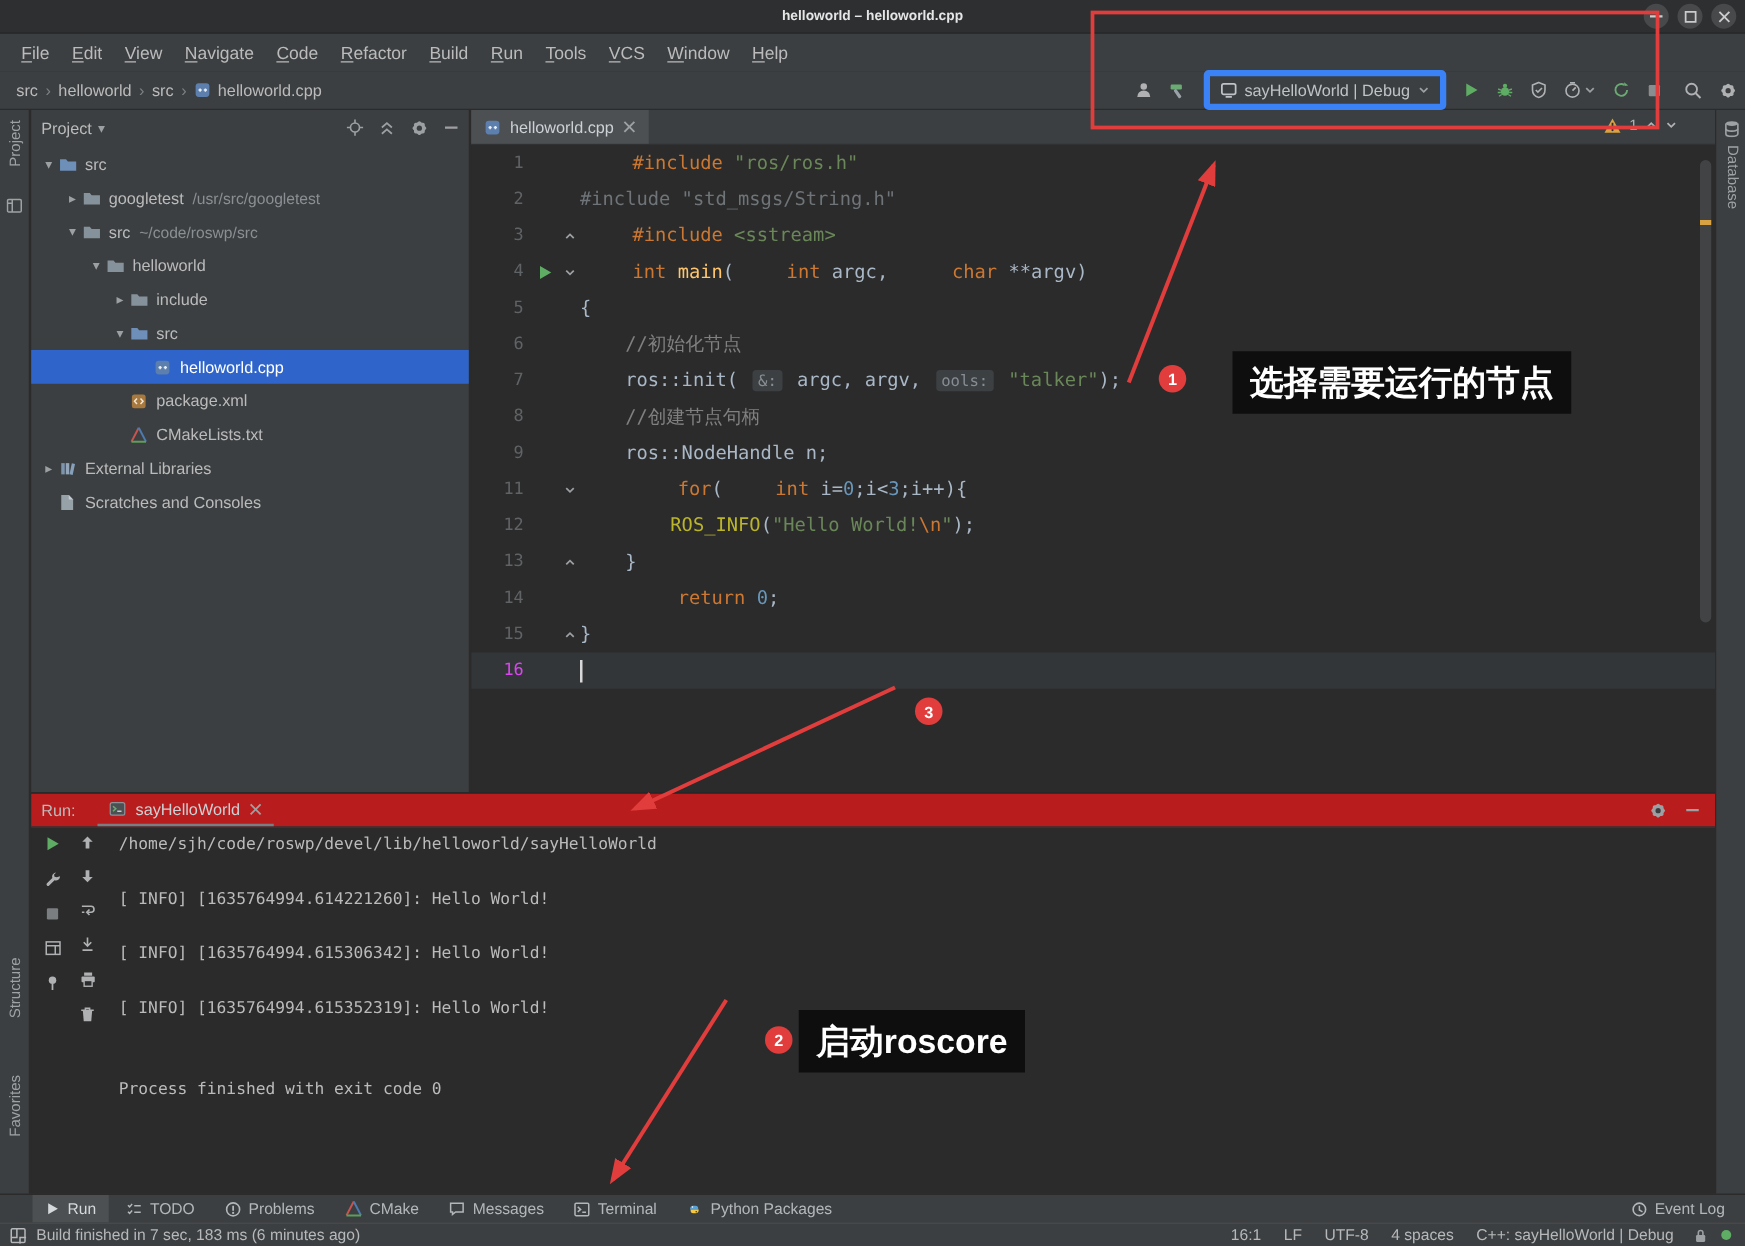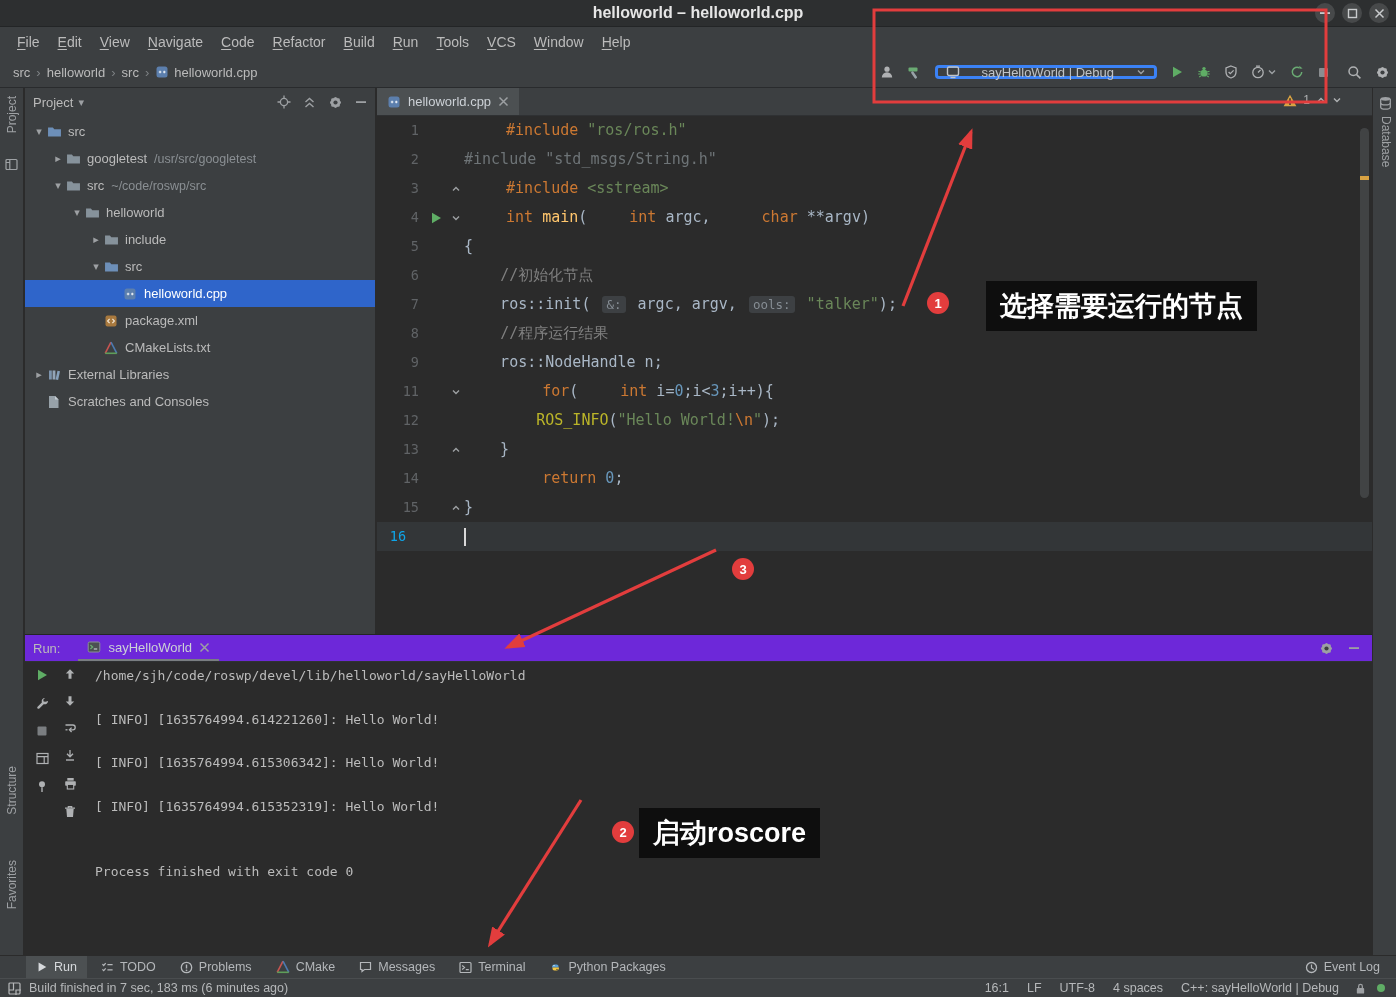--- a/index.html
+++ b/index.html
@@ -3,21 +3,21 @@
 <meta charset="utf-8">
 <style>
   * { margin:0; padding:0; box-sizing:border-box; }
   html,body { width:1396px; height:997px; overflow:hidden; }
   body { background:#2b2b2b; font-family:"Liberation Sans","DejaVu Sans",sans-serif; user-select:none; }
   .app { position:relative; width:1396px; height:997px; }
 
   
   .titlebar { position:absolute; top:0; left:0; right:0; height:27px; background:#2d2f30;
     display:flex; align-items:center; justify-content:center; border-bottom:1px solid #232526; }
-  .titlebar .title { color:#e6e6e6; font-size:16px; font-weight:bold; }
+  .titlebar .title { color:#e6e6e6; font-size:11px; font-weight:bold; }
   .win-controls { position:absolute; right:7px; top:3px; display:flex; gap:7px; }
   .win-btn { width:20px; height:20px; border-radius:50%; background:#47494a; color:#c9cbcd;
     display:flex; align-items:center; justify-content:center; }
   .win-btn svg { display:block; }
 
   
   .menubar { position:absolute; top:27px; left:0; right:0; height:30px; background:#3c3f41;
     display:flex; align-items:center; padding-left:8px; }
   .menu-item { color:#bbbbbb; font-size:14px; padding:4px 9px; cursor:default; }
   .menu-item u { text-underline-offset:2px; }
@@ -27,22 +27,22 @@
     border-bottom:1px solid #292b2d; }
   .breadcrumbs { position:absolute; left:10px; top:0; height:30px; display:flex; align-items:center; gap:3px;
     color:#bbbbbb; font-size:13px; }
   .crumb { display:flex; align-items:center; gap:5px; padding:2px 3px; }
   .crumb-sep { color:#7d8184; font-size:13px; }
   .crumb-ic svg { display:block; }
 
   .main-toolbar { position:absolute; right:66px; top:0; height:30px; display:flex; align-items:center; gap:13px; color:#afb1b3; }
   .tb-icon { display:flex; align-items:center; }
   .tb-icon svg { display:block; }
-  .run-config { display:flex; align-items:center; gap:22px; border:3px solid #3b82f6; border-radius:4px;
-    background:#3c3f41; color:#bfc3c7; font-size:13px; padding:2px 8px; height:14px; }
+  .run-config { display:flex; align-items:center; gap:6px; border:5px solid #3b82f6; border-radius:4px;
+    background:#3c3f41; color:#bfc3c7; font-size:13px; padding:2px 8px; height:32px; }
   .far-icons { position:absolute; right:6px; top:0; height:30px; display:flex; align-items:center; gap:13px; color:#afb1b3; }
   .dim-ic { color:#9da0a3; display:flex; }
   .prof-group { display:flex; align-items:center; gap:2px; }
 
   
   .stripe-left, .stripe-right { position:absolute; top:88px; width:24px; height:867px; background:#3c3f41; }
   .stripe-left { left:0; border-right:1px solid #2b2b2b; }
   .stripe-right { right:0; border-left:1px solid #2b2b2b; }
   .vlabel { position:absolute; left:5px; color:#9fa2a5; font-size:12px; writing-mode:vertical-rl; }
   .stripe-left .vlabel { transform:rotate(180deg); }
@@ -74,38 +74,38 @@
   .editor { position:absolute; left:377px; top:88px; right:24px; height:546px; background:#2b2b2b; }
   .tabstrip { height:28px; background:#3c3f41; border-bottom:1px solid #2f3133; display:flex; align-items:stretch; }
   .ed-tab { display:flex; align-items:center; gap:7px; padding:0 10px; background:#4c5052; color:#ccd1d6; font-size:13px; }
   .ed-tab svg { display:block; }
   .tab-close { color:#9da0a3; display:flex; }
   .code-area { position:absolute; left:0; right:0; top:28px; bottom:0; overflow:hidden;
     font-family:"DejaVu Sans Mono","Liberation Mono",monospace; font-size:15px; line-height:29px; }
   .code-line { display:flex; height:29px; white-space:pre; align-items:center; }
   .code-line.current { background:#333638; }
   .gutter { width:48px; flex:none; text-align:right; color:#606366; font-size:13.5px; padding-right:6px; }
-  .code-line.current .gutter { color:#0ea5e9;text-align:center; }
+  .code-line.current .gutter { color:#d946ef; }
   .mark { width:22px; flex:none; display:flex; justify-content:center; align-items:center; }
   .fold { width:17px; flex:none; display:flex; justify-content:center; align-items:center; color:#9da0a3; }
   .ctext { flex:1; color:#a9b7c6; }
   .seg-kw { color:#cc7832;margin-left:42px; } .seg-str { color:#6a8759; } .seg-cmt { color:#808080; }
   .seg-num { color:#6897bb; } .seg-fn { color:#ffc66d; } .seg-macro { color:#bbb529; }
   .seg-pl { color:#a9b7c6; } .seg-dim { color:#6e7477; } .seg-esc { color:#cc7832; }
   .seg-hint { background:#3d4043; color:#868d94; border-radius:3px; padding:1px 4px; font-size:12.5px; margin:0 3px; }
   .caret { display:inline-block; width:2px; height:18px; background:#d8d8d8; vertical-align:middle; }
   .inspect-widget { position:absolute; top:5px; right:30px; display:flex; align-items:center; gap:6px;
     color:#afb1b3; font-size:12px; }
   .inspect-widget span { display:flex; align-items:center; }
   .vscroll { position:absolute; right:3px; top:40px; width:9px; height:370px; background:#4a4c4e; border-radius:5px; opacity:.75; }
   .stripe-mark { position:absolute; right:3px; top:88px; width:9px; height:4px; background:#d9a343; }
 
   
   .run-panel { position:absolute; left:25px; top:634px; right:24px; height:321px; background:#2b2b2b; border-top:1px solid #232526; }
-  .run-header { height:27px; background:#6d28d9; border-bottom:1px solid #2f3133; display:flex; align-items:stretch; }
+  .run-header { height:27px; background:#b91c1c; border-bottom:1px solid #2f3133; display:flex; align-items:stretch; }
   .run-label { display:flex; align-items:center; color:#bbbbbb; font-size:13px; margin-left:8px; }
   .run-tab { display:flex; align-items:center; gap:7px; margin-left:18px; padding:0 9px; color:#ccd1d6;
     font-size:13px; border-bottom:2px solid #7a7e82; }
   .run-tab svg { display:block; }
   .run-header-right { margin-left:auto; display:flex; align-items:center; gap:14px; padding-right:12px; color:#9da0a3; }
   .run-header-right span { display:flex; }
   .run-tools { position:absolute; top:33px; display:flex; flex-direction:column; align-items:center; gap:15px; color:#afb1b3; }
   .run-tools.col1 { left:4px; width:26px; }
   .run-tools.col2 { left:32px; width:26px; }
   .run-tools span { display:flex; }
@@ -487,21 +487,21 @@
               <path d="M2 6.5l3-3 3 3" fill="none" stroke="currentColor" stroke-width="1.4"></path>
             </svg></span><span class="ctext"><span class="seg-kw">#include</span><span class="seg-pl"> </span><span class="seg-str">&lt;sstream&gt;</span></span></div>
         <div class="code-line"><span class="gutter">4</span><span class="mark"><svg width="14" height="14" viewBox="0 0 14 14">
               <path d="M3 1.8L12 7l-9 5.2z" fill="#5fad65"></path>
             </svg></span><span class="fold"><svg width="10" height="10" viewBox="0 0 10 10">
               <path d="M2 3.5l3 3 3-3" fill="none" stroke="currentColor" stroke-width="1.4"></path>
             </svg></span><span class="ctext"><span class="seg-kw">int</span><span class="seg-pl"> </span><span class="seg-fn">main</span><span class="seg-pl">(</span><span class="seg-kw">int</span><span class="seg-pl"> argc, </span><span class="seg-kw">char</span><span class="seg-pl"> **argv)</span></span></div>
         <div class="code-line"><span class="gutter">5</span><span class="mark"></span><span class="fold"></span><span class="ctext"><span class="seg-pl">{</span></span></div>
         <div class="code-line"><span class="gutter">6</span><span class="mark"></span><span class="fold"></span><span class="ctext"><span class="seg-pl">    </span><span class="seg-cmt">//初始化节点</span></span></div>
         <div class="code-line"><span class="gutter">7</span><span class="mark"></span><span class="fold"></span><span class="ctext"><span class="seg-pl">    ros::init( </span><span class="seg-hint">&amp;:</span><span class="seg-pl"> argc, argv, </span><span class="seg-hint">ools:</span><span class="seg-pl"> </span><span class="seg-str">"talker"</span><span class="seg-pl">);</span></span></div>
-        <div class="code-line"><span class="gutter">8</span><span class="mark"></span><span class="fold"></span><span class="ctext"><span class="seg-pl">    </span><span class="seg-cmt">//程序运行结果</span></span></div>
+        <div class="code-line"><span class="gutter">8</span><span class="mark"></span><span class="fold"></span><span class="ctext"><span class="seg-pl">    </span><span class="seg-cmt">//创建节点句柄</span></span></div>
         <div class="code-line"><span class="gutter">9</span><span class="mark"></span><span class="fold"></span><span class="ctext"><span class="seg-pl">    ros::NodeHandle n;</span></span></div>
         <div class="code-line"><span class="gutter">11</span><span class="mark"></span><span class="fold"><svg width="10" height="10" viewBox="0 0 10 10">
               <path d="M2 3.5l3 3 3-3" fill="none" stroke="currentColor" stroke-width="1.4"></path>
             </svg></span><span class="ctext"><span class="seg-pl">    </span><span class="seg-kw">for</span><span class="seg-pl">(</span><span class="seg-kw">int</span><span class="seg-pl"> i=</span><span class="seg-num">0</span><span class="seg-pl">;i&lt;</span><span class="seg-num">3</span><span class="seg-pl">;i++){</span></span></div>
         <div class="code-line"><span class="gutter">12</span><span class="mark"></span><span class="fold"></span><span class="ctext"><span class="seg-pl">        </span><span class="seg-macro">ROS_INFO</span><span class="seg-pl">(</span><span class="seg-str">"Hello World!</span><span class="seg-esc">\n</span><span class="seg-str">"</span><span class="seg-pl">);</span></span></div>
         <div class="code-line"><span class="gutter">13</span><span class="mark"></span><span class="fold"><svg width="10" height="10" viewBox="0 0 10 10">
               <path d="M2 6.5l3-3 3 3" fill="none" stroke="currentColor" stroke-width="1.4"></path>
             </svg></span><span class="ctext"><span class="seg-pl">    }</span></span></div>
         <div class="code-line"><span class="gutter">14</span><span class="mark"></span><span class="fold"></span><span class="ctext"><span class="seg-pl">    </span><span class="seg-kw">return</span><span class="seg-pl"> </span><span class="seg-num">0</span><span class="seg-pl">;</span></span></div>
         <div class="code-line"><span class="gutter">15</span><span class="mark"></span><span class="fold"><svg width="10" height="10" viewBox="0 0 10 10">

